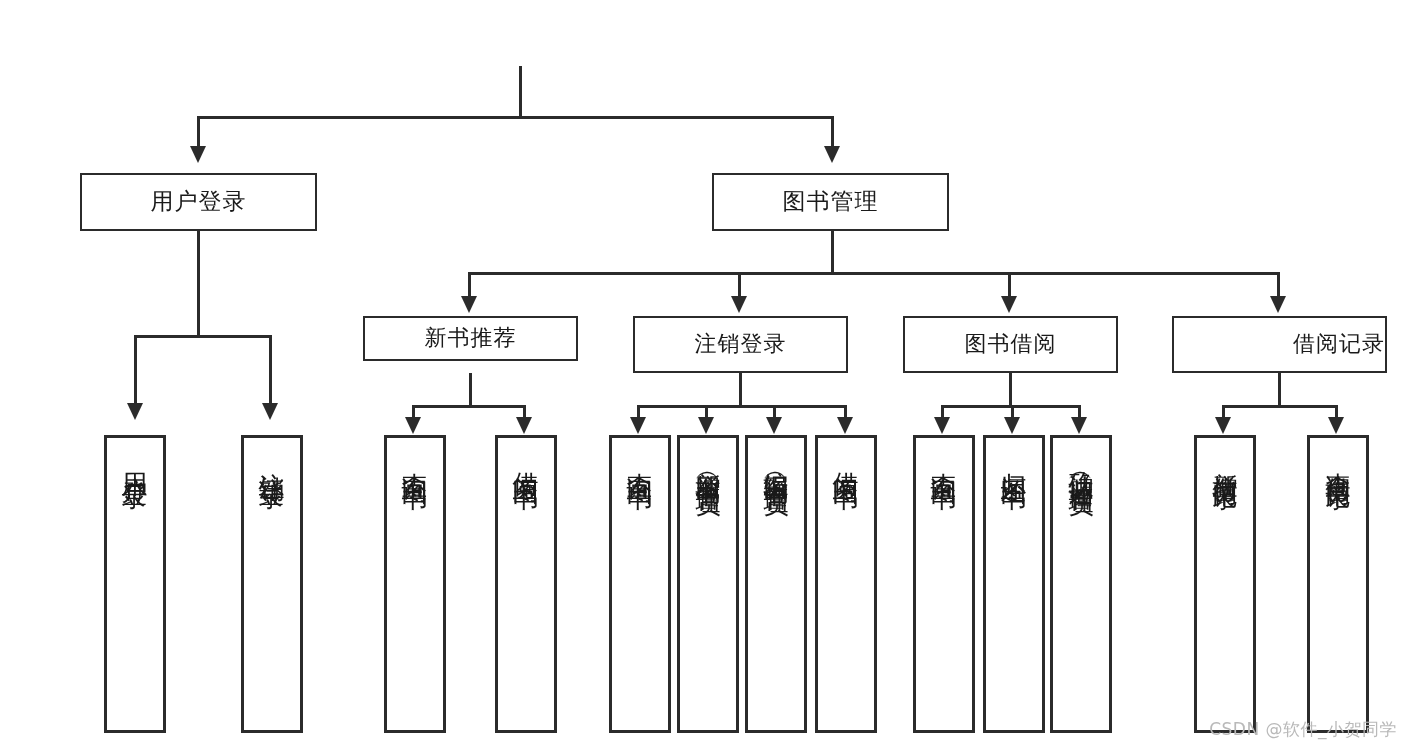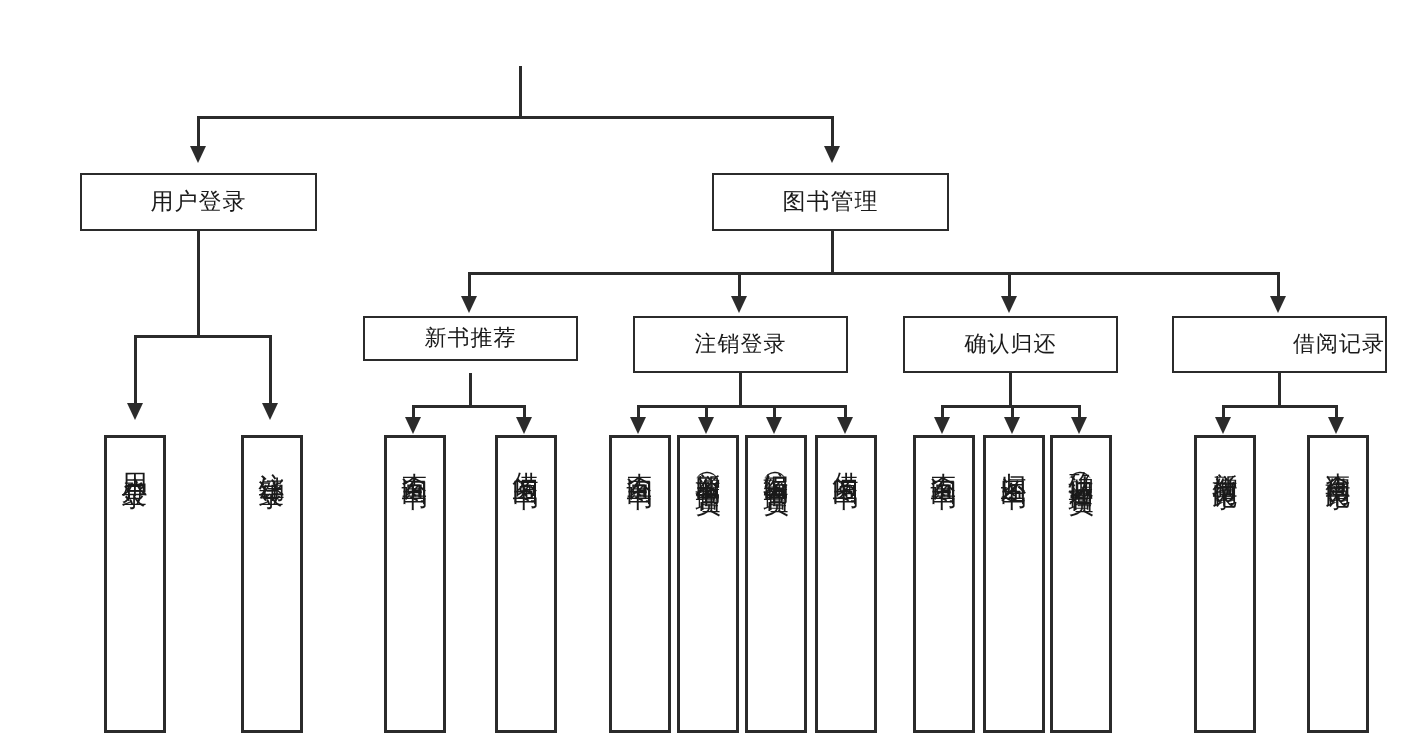--- a/index.html
+++ b/index.html
@@ -132,21 +132,21 @@
   <div class="ln v" style="left:1277px;top:272px;height:26px;"></div>
   <div class="arrow" style="left:1270px;top:296px;"></div>
 
   <div class="node lvl3" style="left:363px;top:316px;width:215px;height:45px;">
     <span class="label">新书推荐</span>
   </div>
   <div class="node lvl3" style="left:633px;top:316px;width:215px;height:57px;">
     <span class="label">注销登录</span>
   </div>
   <div class="node lvl3" style="left:903px;top:316px;width:215px;height:57px;">
-    <span class="label">确认归还</span>
+    <span class="label">图书借阅</span>
   </div>
   <div class="node lvl3" style="left:1172px;top:316px;width:215px;height:57px;justify-content:flex-end;">
     <span class="label">借阅记录</span>
   </div>
 
   <div class="ln v" style="left:469px;top:373px;height:32px;"></div>
   <div class="ln h" style="left:412px;top:405px;width:114px;height:3px;"></div>
   <div class="ln v" style="left:412px;top:405px;height:14px;"></div>
   <div class="arrow" style="left:405px;top:417px;"></div>
   <div class="ln v" style="left:523px;top:405px;height:14px;"></div>
@@ -216,14 +216,15 @@
     <span class="label">确认归还（管理员）</span>
   </div>
 
   <div class="node leaf tall" style="left:1194px;top:435px;width:62px;height:298px;">
     <span class="label">新增借阅记录</span>
   </div>
   <div class="node leaf tall" style="left:1307px;top:435px;width:62px;height:298px;">
     <span class="label">查询借阅记录</span>
   </div>
 
+  <div id="watermark">CSDN @软件_小贺同学</div>
 
 </div>
 
 </body></html>

